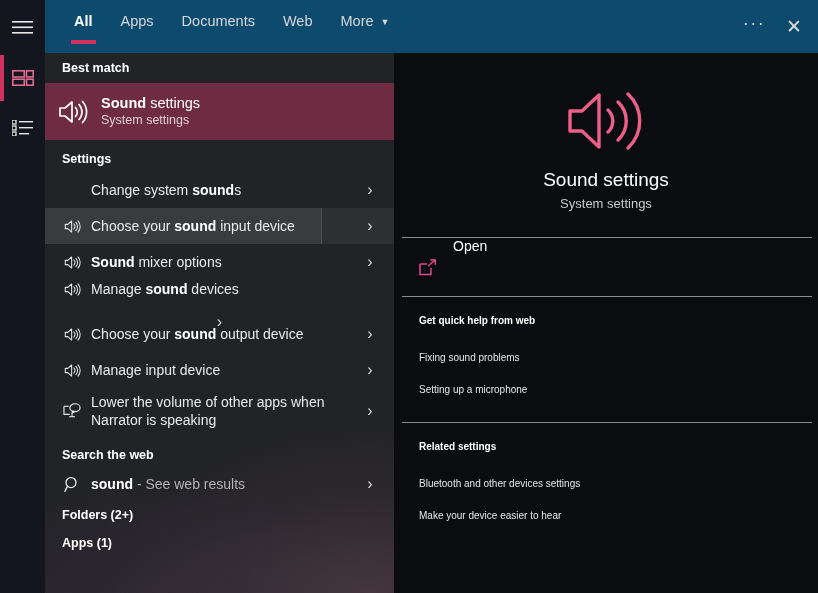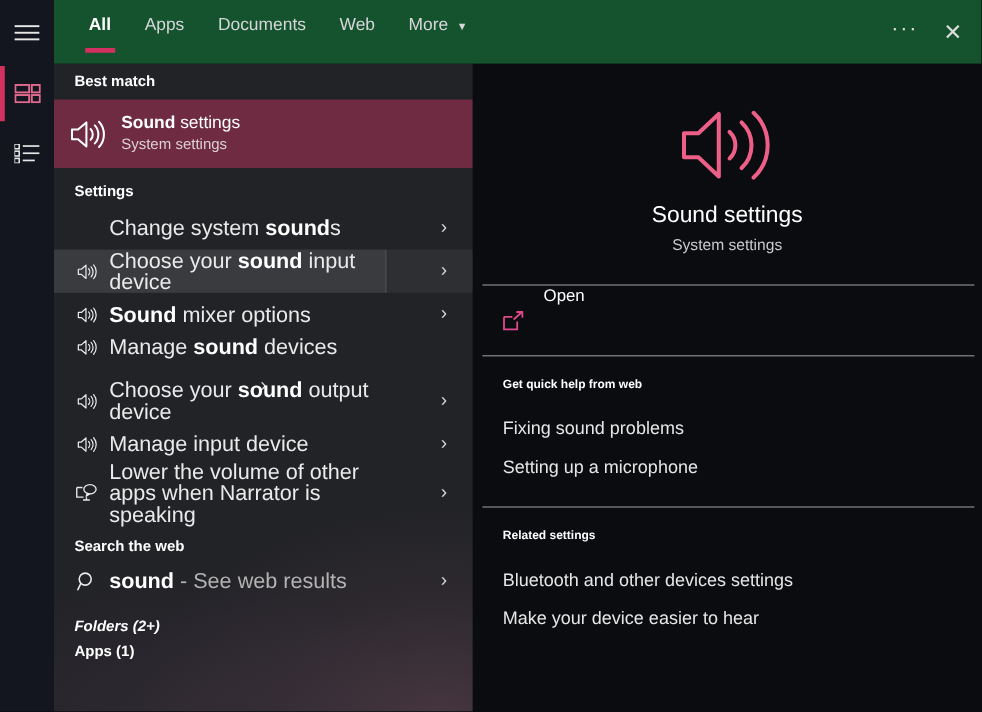--- a/index.html
+++ b/index.html
@@ -34,21 +34,21 @@
     width: 45px; height: 46px;
     display: flex; align-items: center; justify-content: center;
     cursor: pointer;
   }
   .rail-btn svg { display: block; }
 
   
   #topbar {
     position: absolute; left: 45px; top: 0;
     width: 773px; height: 53px;
-    background: #14532d;
+    background: #0c4a6e;
     z-index: 4;
   }
   #tabs {
     position: absolute; left: 15px; top: 0;
     height: 53px;
     display: flex; align-items: flex-start;
   }
   .tab {
     position: relative;
     height: 42px;
@@ -131,21 +131,21 @@
     cursor: pointer;
   }
   .res-row .r-icon {
     flex: 0 0 46px;
     display: flex; align-items: center; justify-content: center;
     padding-left: 8px;
   }
   .res-row .r-label {
     flex: 1 1 auto;
     color: #eaeaea;
-    font-size: 18px;
+    font-size: 14px;
     line-height: 18px;
     padding-right: 10px;
   }
   .res-row .r-label b { font-weight: bold; color: #ffffff; }
   .res-row .r-label .dim { color: #b3b3b3; }
   .res-row .r-chev {
     flex: 0 0 48px;
     display: flex; align-items: center; justify-content: center;
     color: #d8d8d8;
     font-size: 16px;
@@ -192,21 +192,21 @@
   }
   #open-row .open-icon { margin-right: 16px; display: flex; align-items: center; }
   #open-row .open-label { color: #ffffff; font-size: 14px; }
   .pv-section { padding: 18px 0 16px 25px; }
   .pv-section .pv-hdr {
     color: #ffffff; font-size: 10px; font-weight: bold;
     margin-bottom: 16px;
   }
   .pv-link {
     color: #e6e6e6;
-    font-size: 15px;
+    font-size: 10px;
     line-height: 32px;
     cursor: pointer;
     display: block;
   }
 </style>
 </head>
 <body>
 
 <div id="root">
 
@@ -406,21 +406,21 @@
           <svg width="17" height="17" viewBox="0 0 17 17" aria-hidden="true">
             <circle cx="7" cy="6.6" r="5" fill="none" stroke="#e9e9e9" stroke-width="1.3"></circle>
             <line x1="3.3" y1="10.4" x2="0.9" y2="15.4" stroke="#e9e9e9" stroke-width="1.3" stroke-linecap="round"></line>
           </svg>
         </div>
         <div class="r-label"><b>sound</b><span class="dim"> - See web results</span></div>
       </div>
       <div class="r-chev">›</div>
     </div>
 
-    <div style="height:34px; display:flex; align-items:center; padding-top:6px;font-style:italic;">
+    <div style="height:34px; display:flex; padding-top:6px;">
       <span class="section-hdr">Folders (2+)</span>
     </div>
     <div style="height:34px; display:flex; align-items:flex-start;">
       <span class="section-hdr">Apps (1)</span>
     </div>
   </div>
 
   <div id="rightpanel">
 
     <div id="preview-hero">

